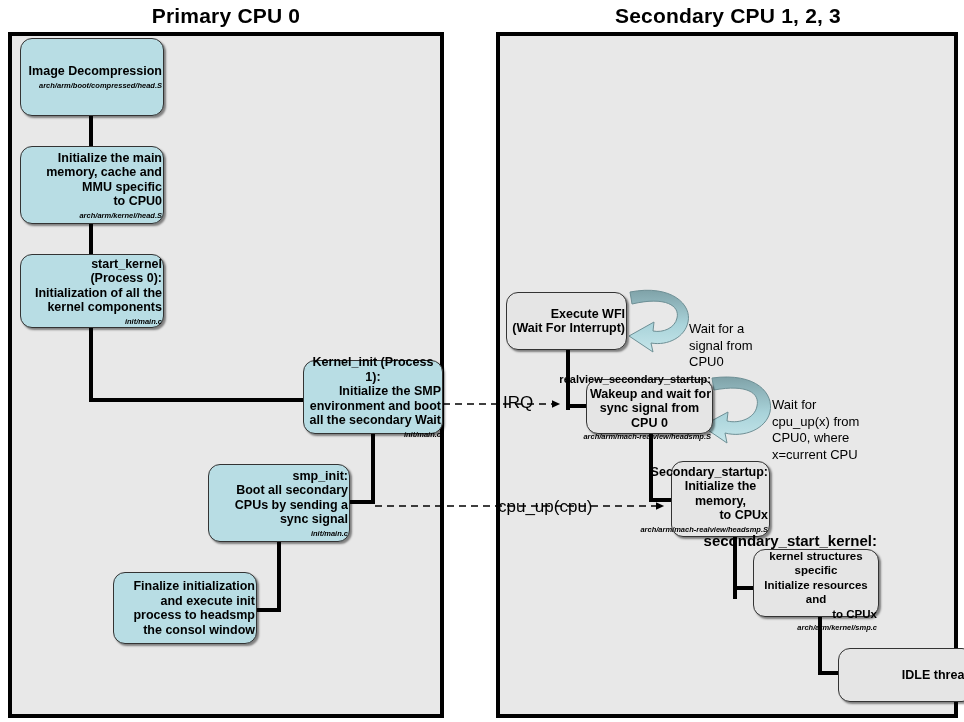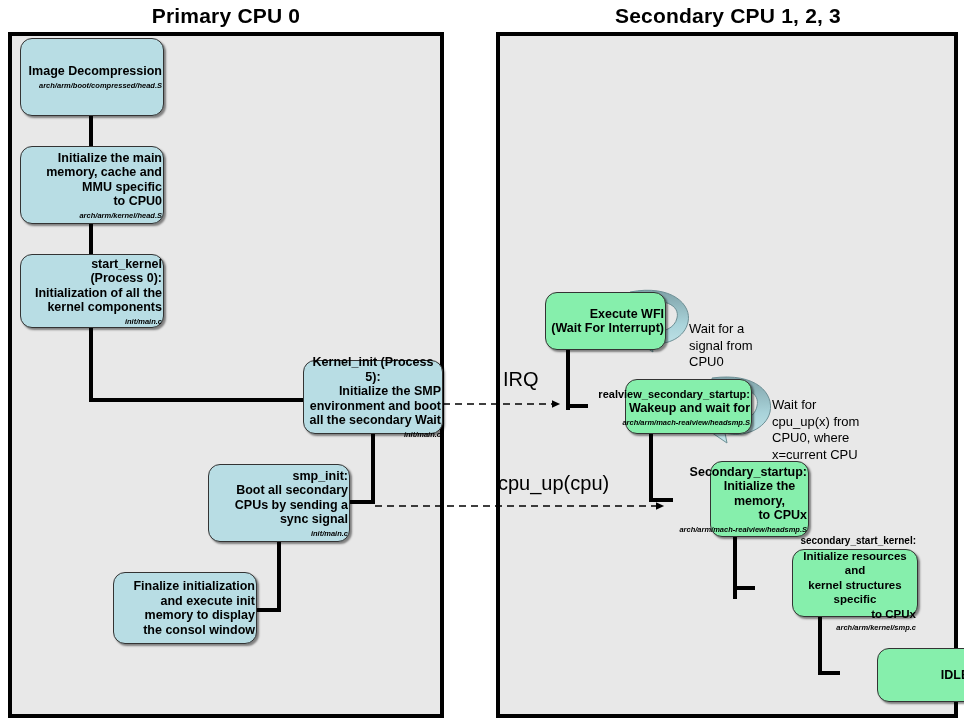--- a/index.html
+++ b/index.html
@@ -23,28 +23,28 @@
   svg.arrows{position:absolute;left:0;top:0;width:964px;height:722px;z-index:3;
              pointer-events:none;overflow:visible;}
 
   
   .node{position:absolute;box-sizing:border-box;border:1px solid #333;
         border-radius:12px;z-index:5;
         box-shadow:2px 2px 2px rgba(0,0,0,.45);
         display:flex;flex-direction:column;align-items:flex-end;justify-content:center;
         text-align:center;padding:2px 1px;}
   .node.left{background:#b8dde4;}
-  .node.right{background:#86efac;margin-left:39px;}
+  .node.right{background:#e5e5e5;}
   .node .ttl{font-size:12.5px;font-weight:bold;line-height:14.5px;white-space:nowrap;}
   .node .body{font-size:12.5px;font-weight:bold;line-height:14.5px;}
   .node .path{font-size:7.5px;font-style:italic;font-weight:bold;line-height:9px;
               margin-top:2px;white-space:nowrap;}
 
   
-  .edge-label{position:absolute;font-size:20px;z-index:6;white-space:nowrap;}
+  .edge-label{position:absolute;font-size:17px;z-index:6;white-space:nowrap;margin-top:25px;}
   .note{position:absolute;font-size:13px;line-height:16.5px;z-index:6;margin-top:32px;}
 </style>
 </head>
 <body>
 
 <div class="panel-title" id="title-left">Primary CPU 0</div>
 <div class="panel-title" id="title-right">Secondary CPU 1, 2, 3</div>
 
 <div class="panel" id="panel-left"></div>
 <div class="panel" id="panel-right"></div>
@@ -123,64 +123,65 @@
 
 <div class="node left" style="left:20px;top:254px;width:144px;height:74px;">
   <div class="body">start_kernel</div>
   <div class="body">(Process 0):</div>
   <div class="body">Initialization of all the</div>
   <div class="body">kernel components</div>
   <div class="path">init/main.c</div>
 </div>
 
 <div class="node left" style="left:303px;top:360px;width:140px;height:74px;">
-  <div class="body">Kernel_init (Process 5):</div>
+  <div class="body">Kernel_init (Process 1):</div>
   <div class="body">Initialize the SMP</div>
   <div class="body">environment and boot</div>
   <div class="body">all the secondary Wait</div>
   <div class="path">init/main.c</div>
 </div>
 
 <div class="node left" style="left:208px;top:464px;width:142px;height:78px;">
   <div class="body">smp_init:</div>
   <div class="body">Boot all secondary</div>
   <div class="body">CPUs by sending a</div>
   <div class="body">sync signal</div>
   <div class="path">init/main.c</div>
 </div>
 
 <div class="node left" style="left:113px;top:572px;width:144px;height:72px;">
   <div class="body">Finalize initialization</div>
   <div class="body">and execute init</div>
-  <div class="body">memory to display</div>
+  <div class="body">process to headsmp</div>
   <div class="body">the consol window</div>
 </div>
 
 <div class="node right" style="left:506px;top:292px;width:121px;height:58px;">
   <div class="body">Execute WFI</div>
   <div class="body">(Wait For Interrupt)</div>
 </div>
 
 <div class="node right" style="left:586px;top:379px;width:127px;height:55px;overflow:visible;">
   <div class="ttl" style="font-size:11px;">realview_secondary_startup:</div>
   <div class="body">Wakeup and wait for</div>
+  <div class="body">sync signal from CPU 0</div>
   <div class="path">arch/arm/mach-realview/headsmp.S</div>
 </div>
 
 <div class="node right" style="left:671px;top:461px;width:99px;height:76px;">
   <div class="body">Secondary_startup:</div>
   <div class="body">Initialize the memory,</div>
   <div class="body">to CPUx</div>
   <div class="path">arch/arm/mach-realview/headsmp.S</div>
 </div>
 
 <div class="node right" style="left:753px;top:549px;width:126px;height:68px;overflow:visible;">
-  <div class="ttl" style="font-size:10px;">secondary_start_kernel:</div>
+  <div class="ttl" style="font-size:15px;">secondary_start_kernel:</div>
+  <div class="body" style="font-size:11.5px;">kernel structures specific</div>
   <div class="body" style="font-size:11.5px;">Initialize resources and</div>
-  <div class="body" style="font-size:11.5px;">kernel structures specific</div>
   <div class="body" style="font-size:11.5px;">to CPUx</div>
   <div class="path">arch/arm/kernel/smp.c</div>
 </div>
 
 <div class="node right" style="left:838px;top:648px;width:136px;height:54px;">
   <div class="body">IDLE thread</div>
 </div>
 
 <div class="edge-label" style="left:503px;top:368px;">IRQ</div>
 <div class="edge-label" style="left:498px;top:472px;">cpu_up(cpu)</div>

